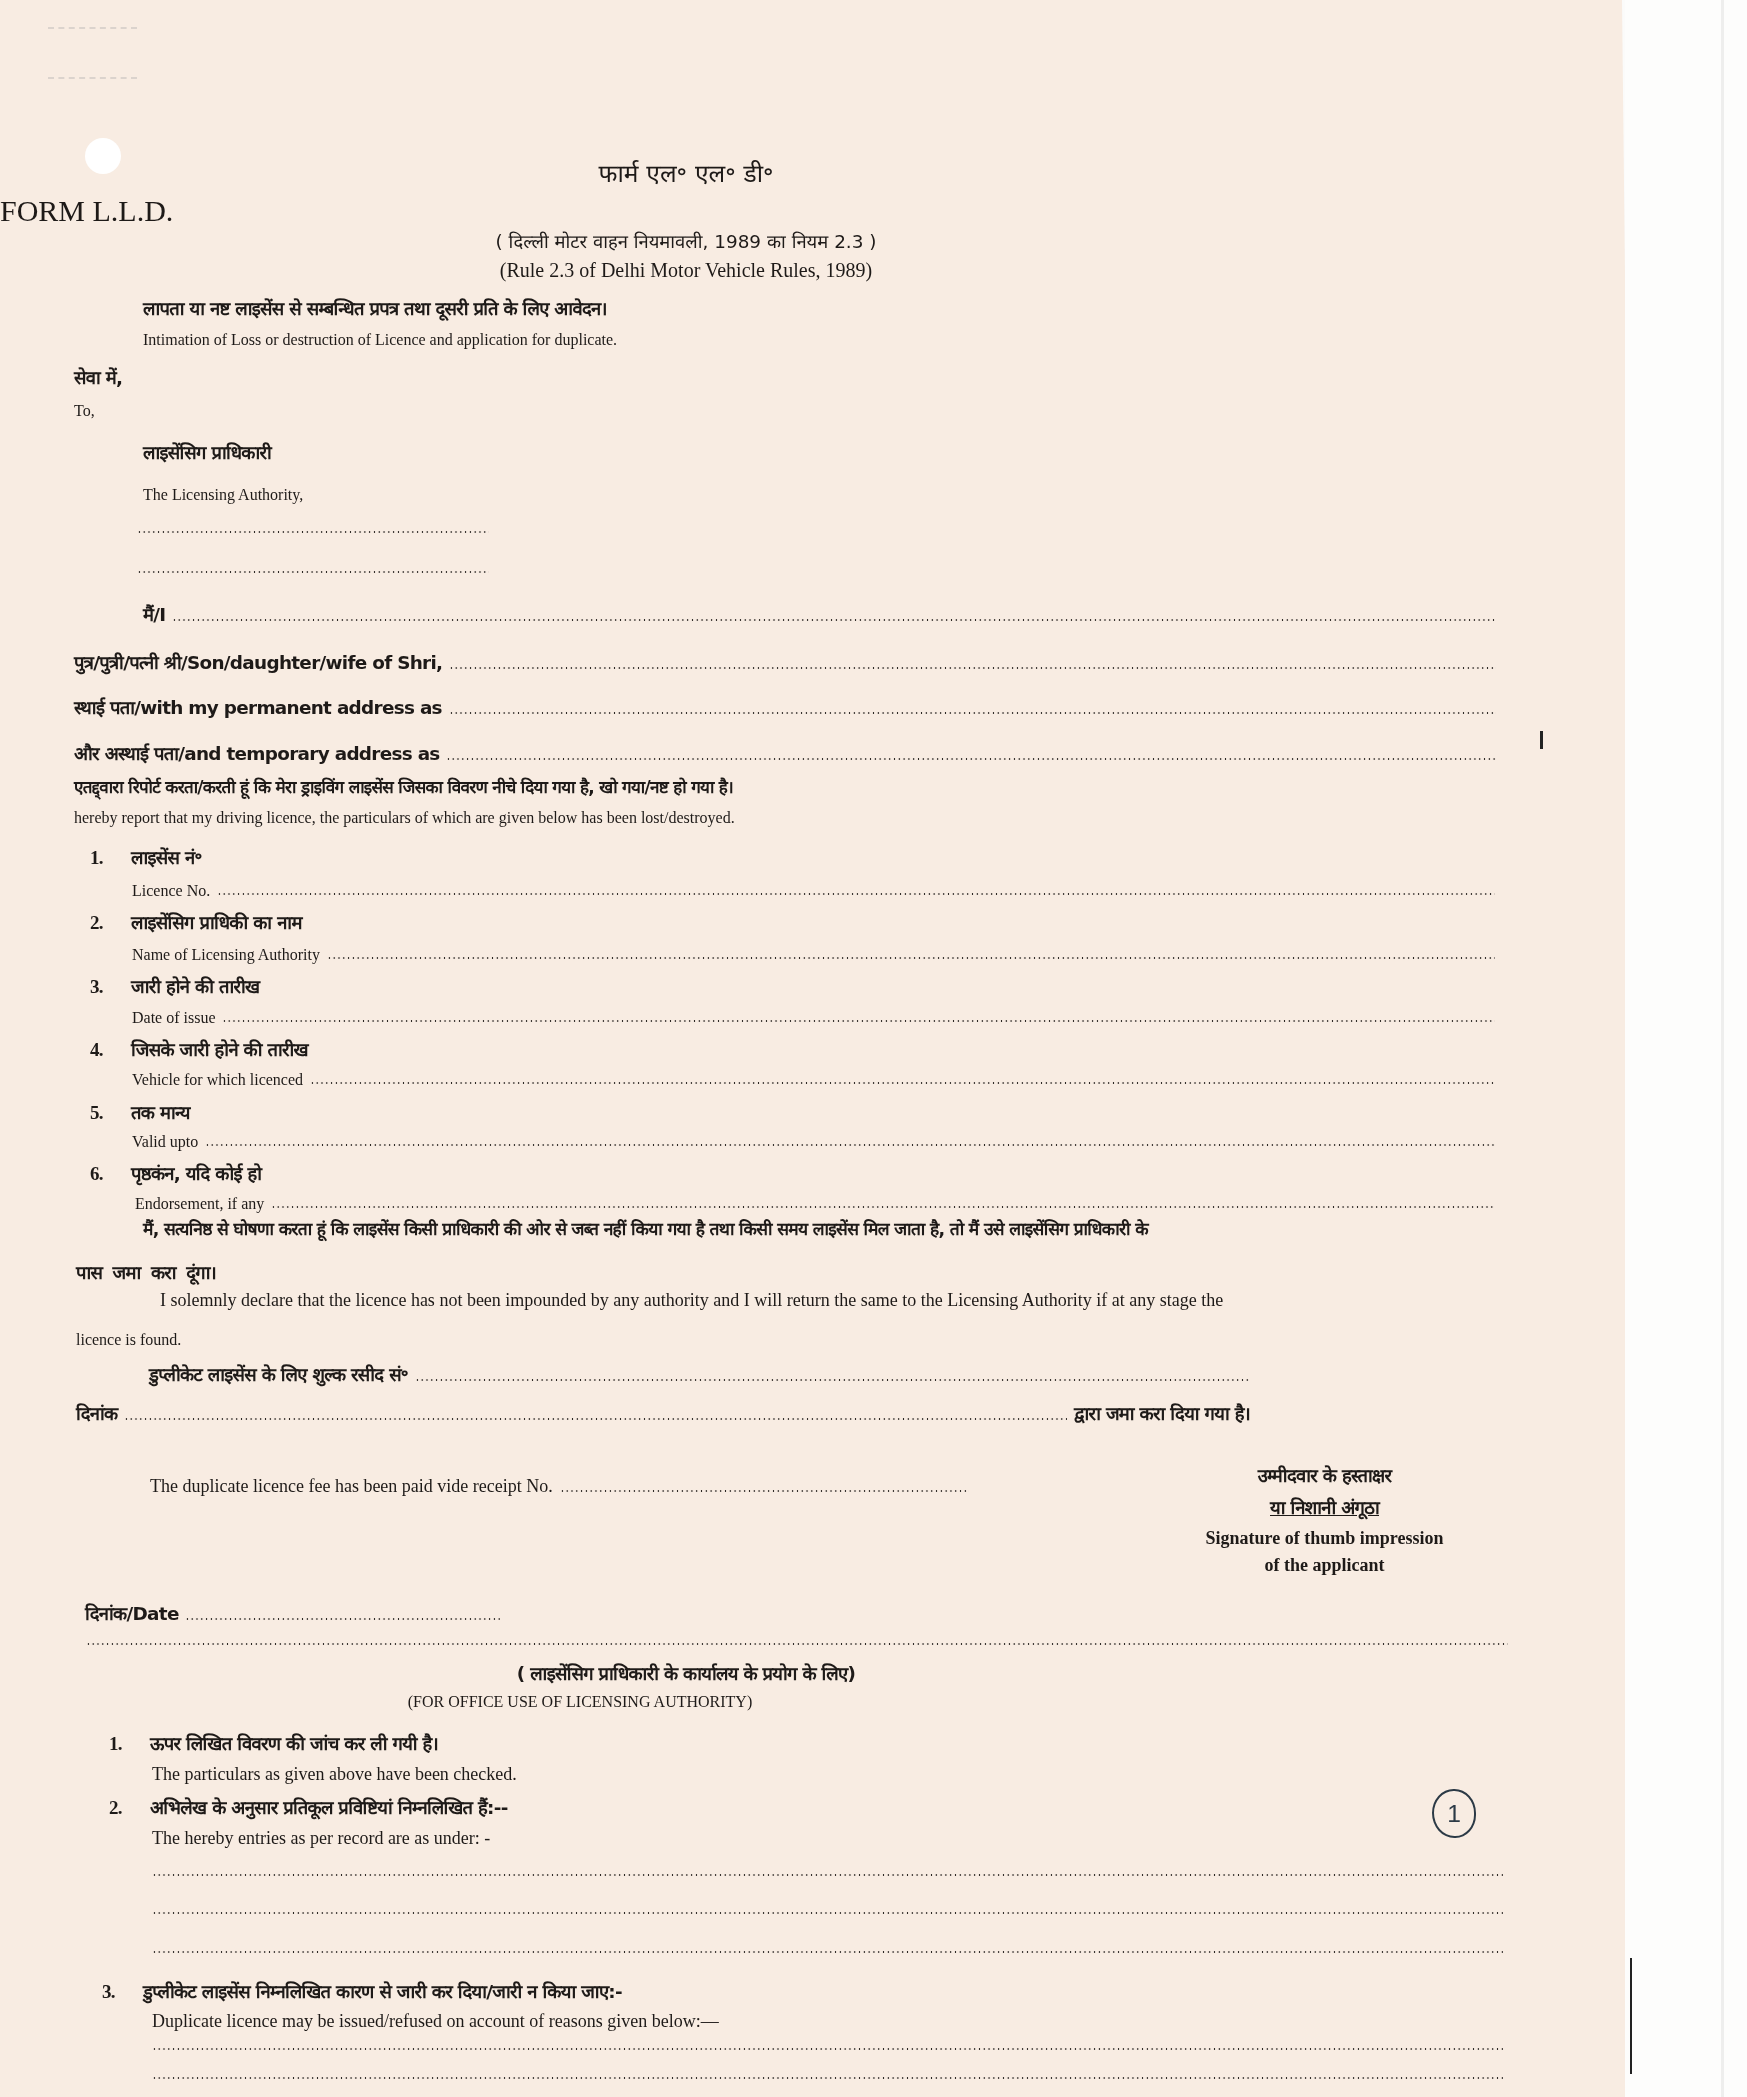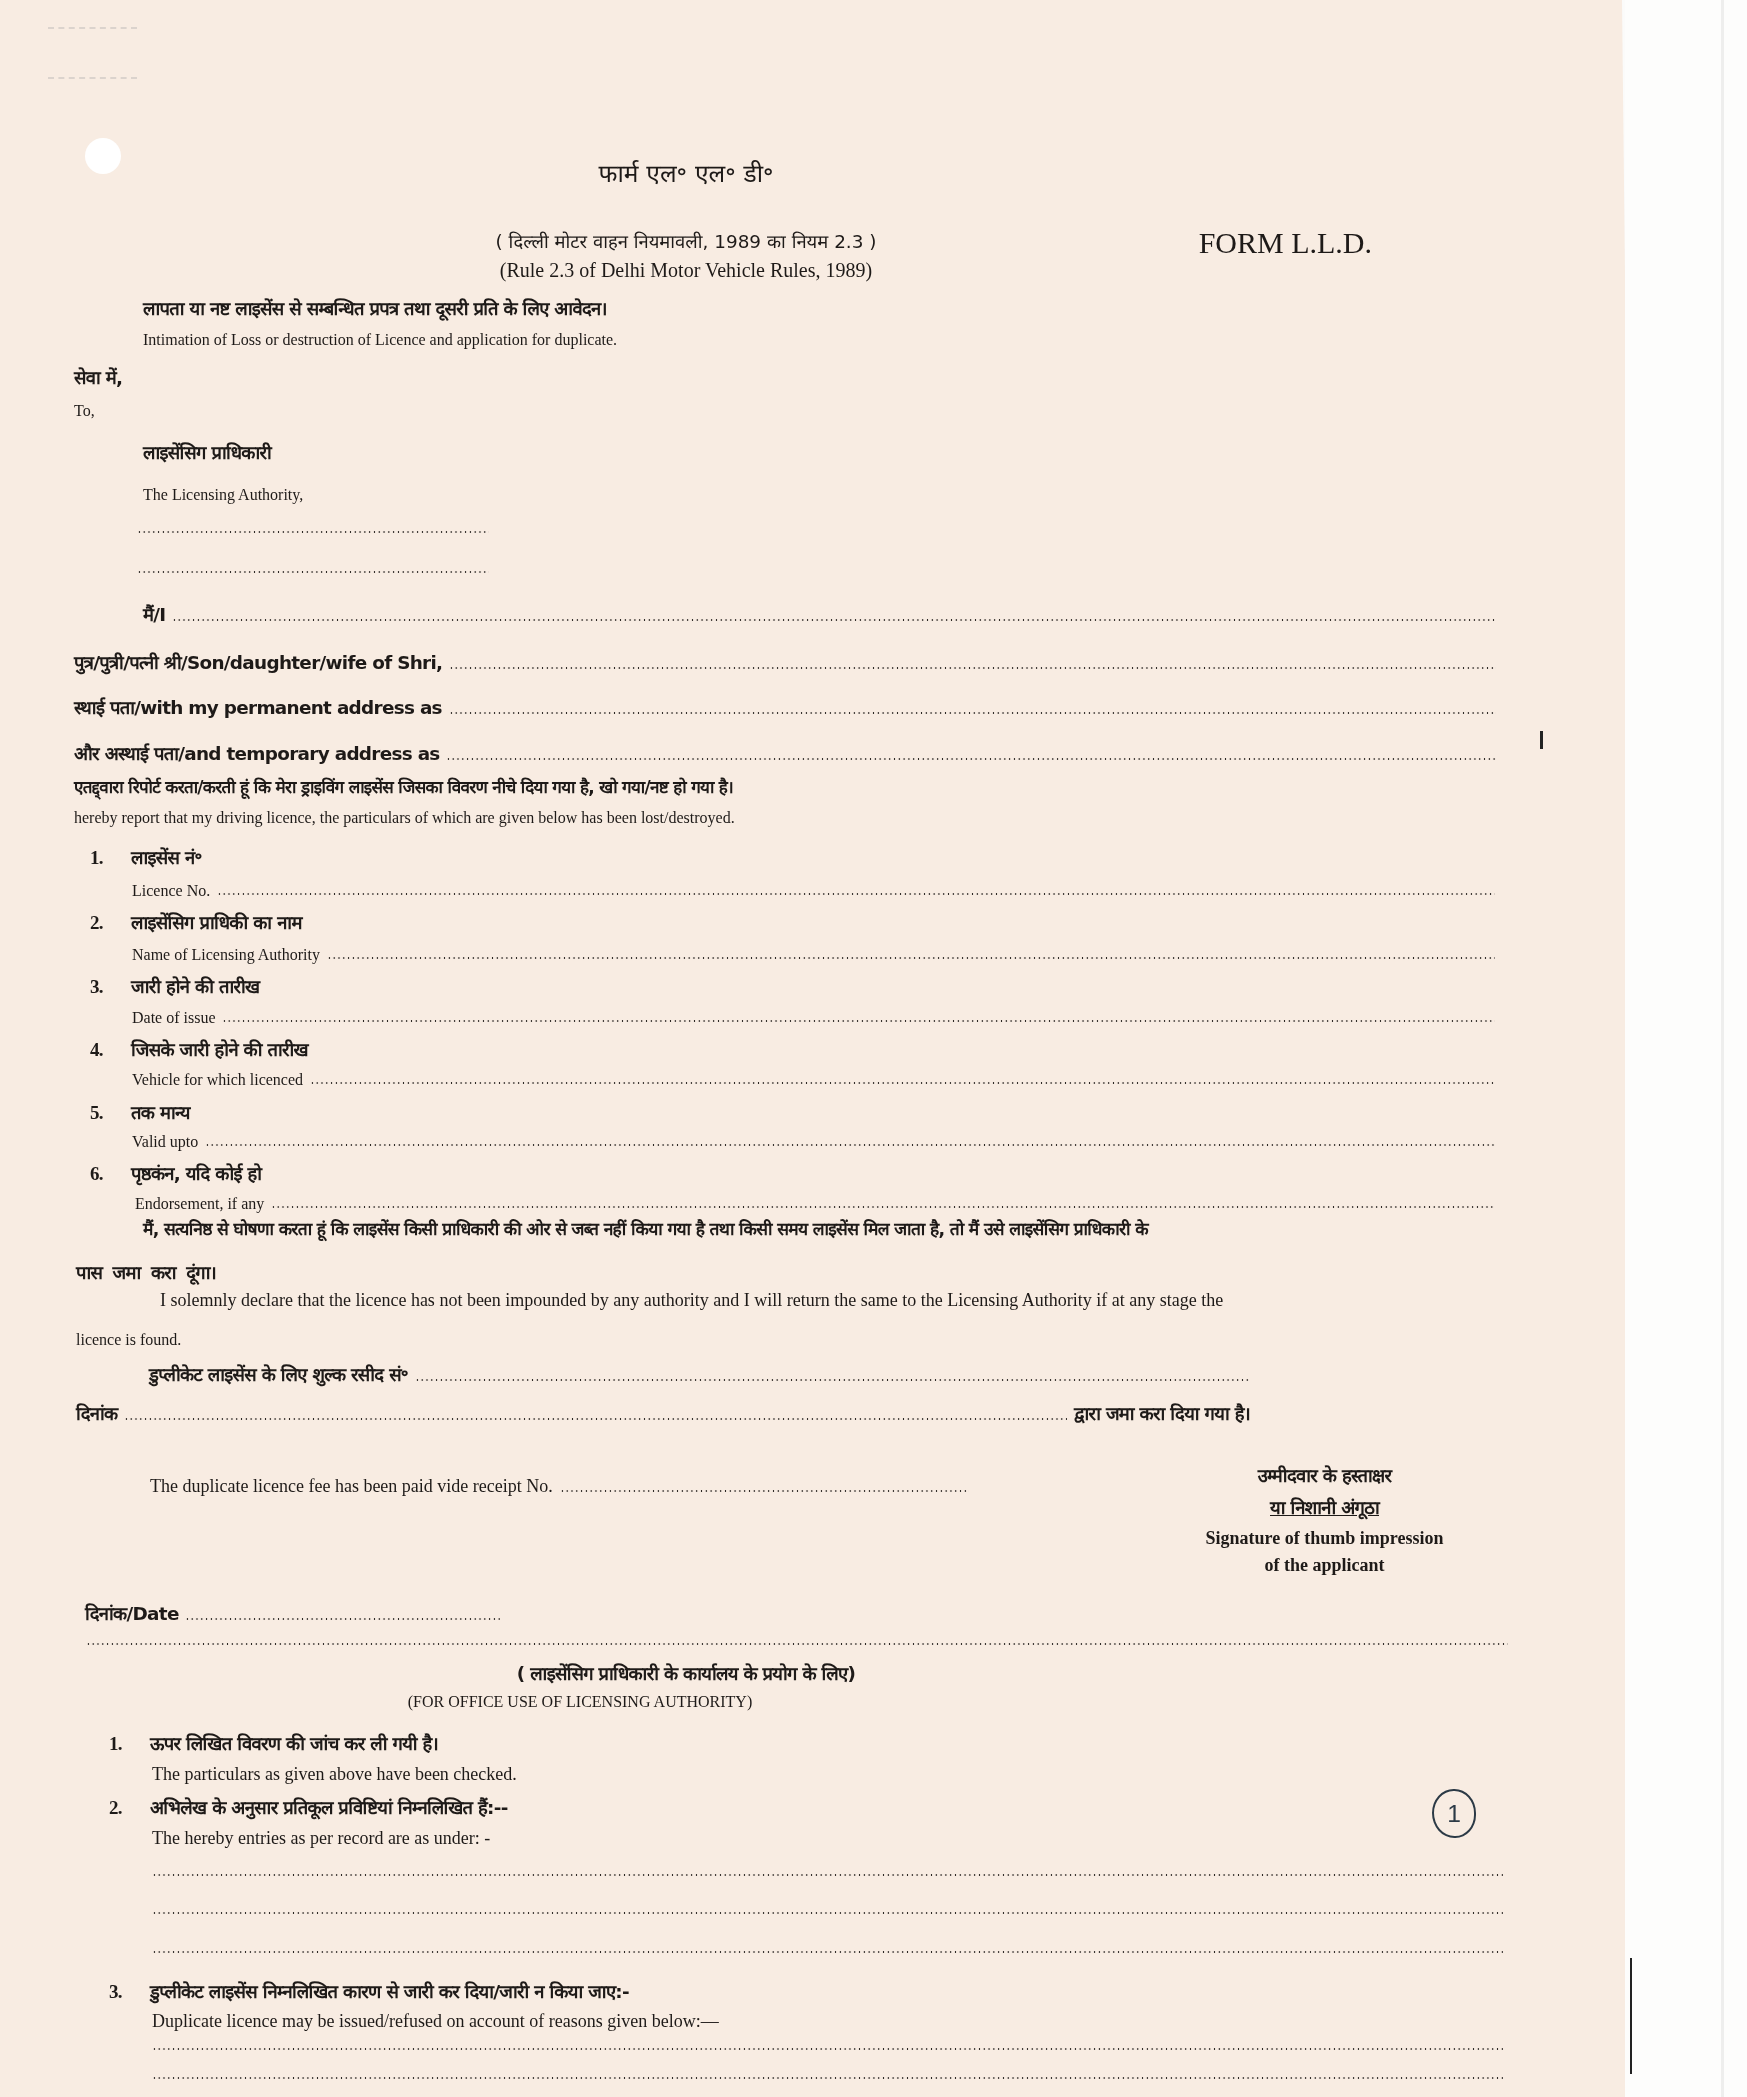--- a/index.html
+++ b/index.html
@@ -24,21 +24,21 @@
     }
     .punch { position: absolute; width: 36px; height: 36px; border-radius: 50%; background: #ffffff; left: 85px; top: 138px; }
     .staple { position: absolute; left: 48px; top: 27px; width: 89px; height: 48px; border-top: 2px dashed #c9c4c0; border-bottom: 2px dashed #c9c4c0; opacity: .6; }
 
     .t { position: absolute; white-space: nowrap; font-size: 20.5px; line-height: 1.2; }
     .hi { font-family: "DejaVu Sans", sans-serif; font-size: 18.4px; font-weight: bold; letter-spacing: -0.7px; }
     .en { font-family: "Liberation Serif", serif; font-size: 16px; }
     .center { text-align: center; }
 
     .title-hi { left: 0; width: 1748px; top: 159px; font-family: "DejaVu Sans", sans-serif; font-size: 24.6px; text-align: center; padding-right: 376px; box-sizing: border-box; }
-    .title-en { left: 0; width: 1748px; top: 193px; font-size: 30px; text-align: right; padding-right: 376px; box-sizing: border-box; margin-top: 32px; }
+    .title-en { left: 0; width: 1748px; top: 193px; font-size: 30px; text-align: left; padding-right: 376px; box-sizing: border-box; }
     .rule-hi { left: 0; width: 1748px; top: 231px; font-family: "DejaVu Sans", sans-serif; font-size: 18.4px; text-align: center; padding-right: 376px; box-sizing: border-box; }
     .rule-en { left: 0; width: 1748px; top: 258px; font-size: 20px; text-align: center; padding-right: 376px; box-sizing: border-box; }
 
     .line { position: absolute; display: flex; align-items: baseline; white-space: nowrap; }
     .line .lbl { flex: none; }
     .dots {
       flex: 1 1 auto; height: 2px; margin-left: 6.8px; align-self: flex-end; margin-bottom: 5.5px;
       background-image: radial-gradient(circle, #2a2522 0.8px, transparent 1.1px);
       background-size: 4.8px 2px; background-repeat: repeat-x;
     }
@@ -188,21 +188,21 @@
 <div class="line" style="left:152px; top:1874px; width:1351px;">
     <span class="dots" style="margin-left:0"></span>
   </div>
 <div class="line" style="left:152px; top:1912px; width:1351px;">
     <span class="dots" style="margin-left:0"></span>
   </div>
 <div class="line" style="left:152px; top:1951px; width:1351px;">
     <span class="dots" style="margin-left:0"></span>
   </div>
 
-<div class="t hi" style="left:109px; top:1981px;"><span class="num en">3.</span><span>डुप्लीकेट लाइसेंस निम्नलिखित कारण से जारी कर दिया/जारी न किया जाए:-</span></div>
+<div class="t hi" style="left:102px; top:1981px;"><span class="num en">3.</span><span>डुप्लीकेट लाइसेंस निम्नलिखित कारण से जारी कर दिया/जारी न किया जाए:-</span></div>
 <div class="t en" style="left:152px; top:2011px; font-size:18px;">Duplicate licence may be issued/refused on account of reasons given below:—</div>
 
 <div class="line" style="left:152px; top:2048px; width:1351px;">
     <span class="dots" style="margin-left:0"></span>
   </div>
 <div class="line" style="left:152px; top:2077px; width:1351px;">
     <span class="dots" style="margin-left:0"></span>
   </div>
 
 <div class="pen-mark" style="left:1630px; top:1958px; height:116px; width:2px;"></div>

